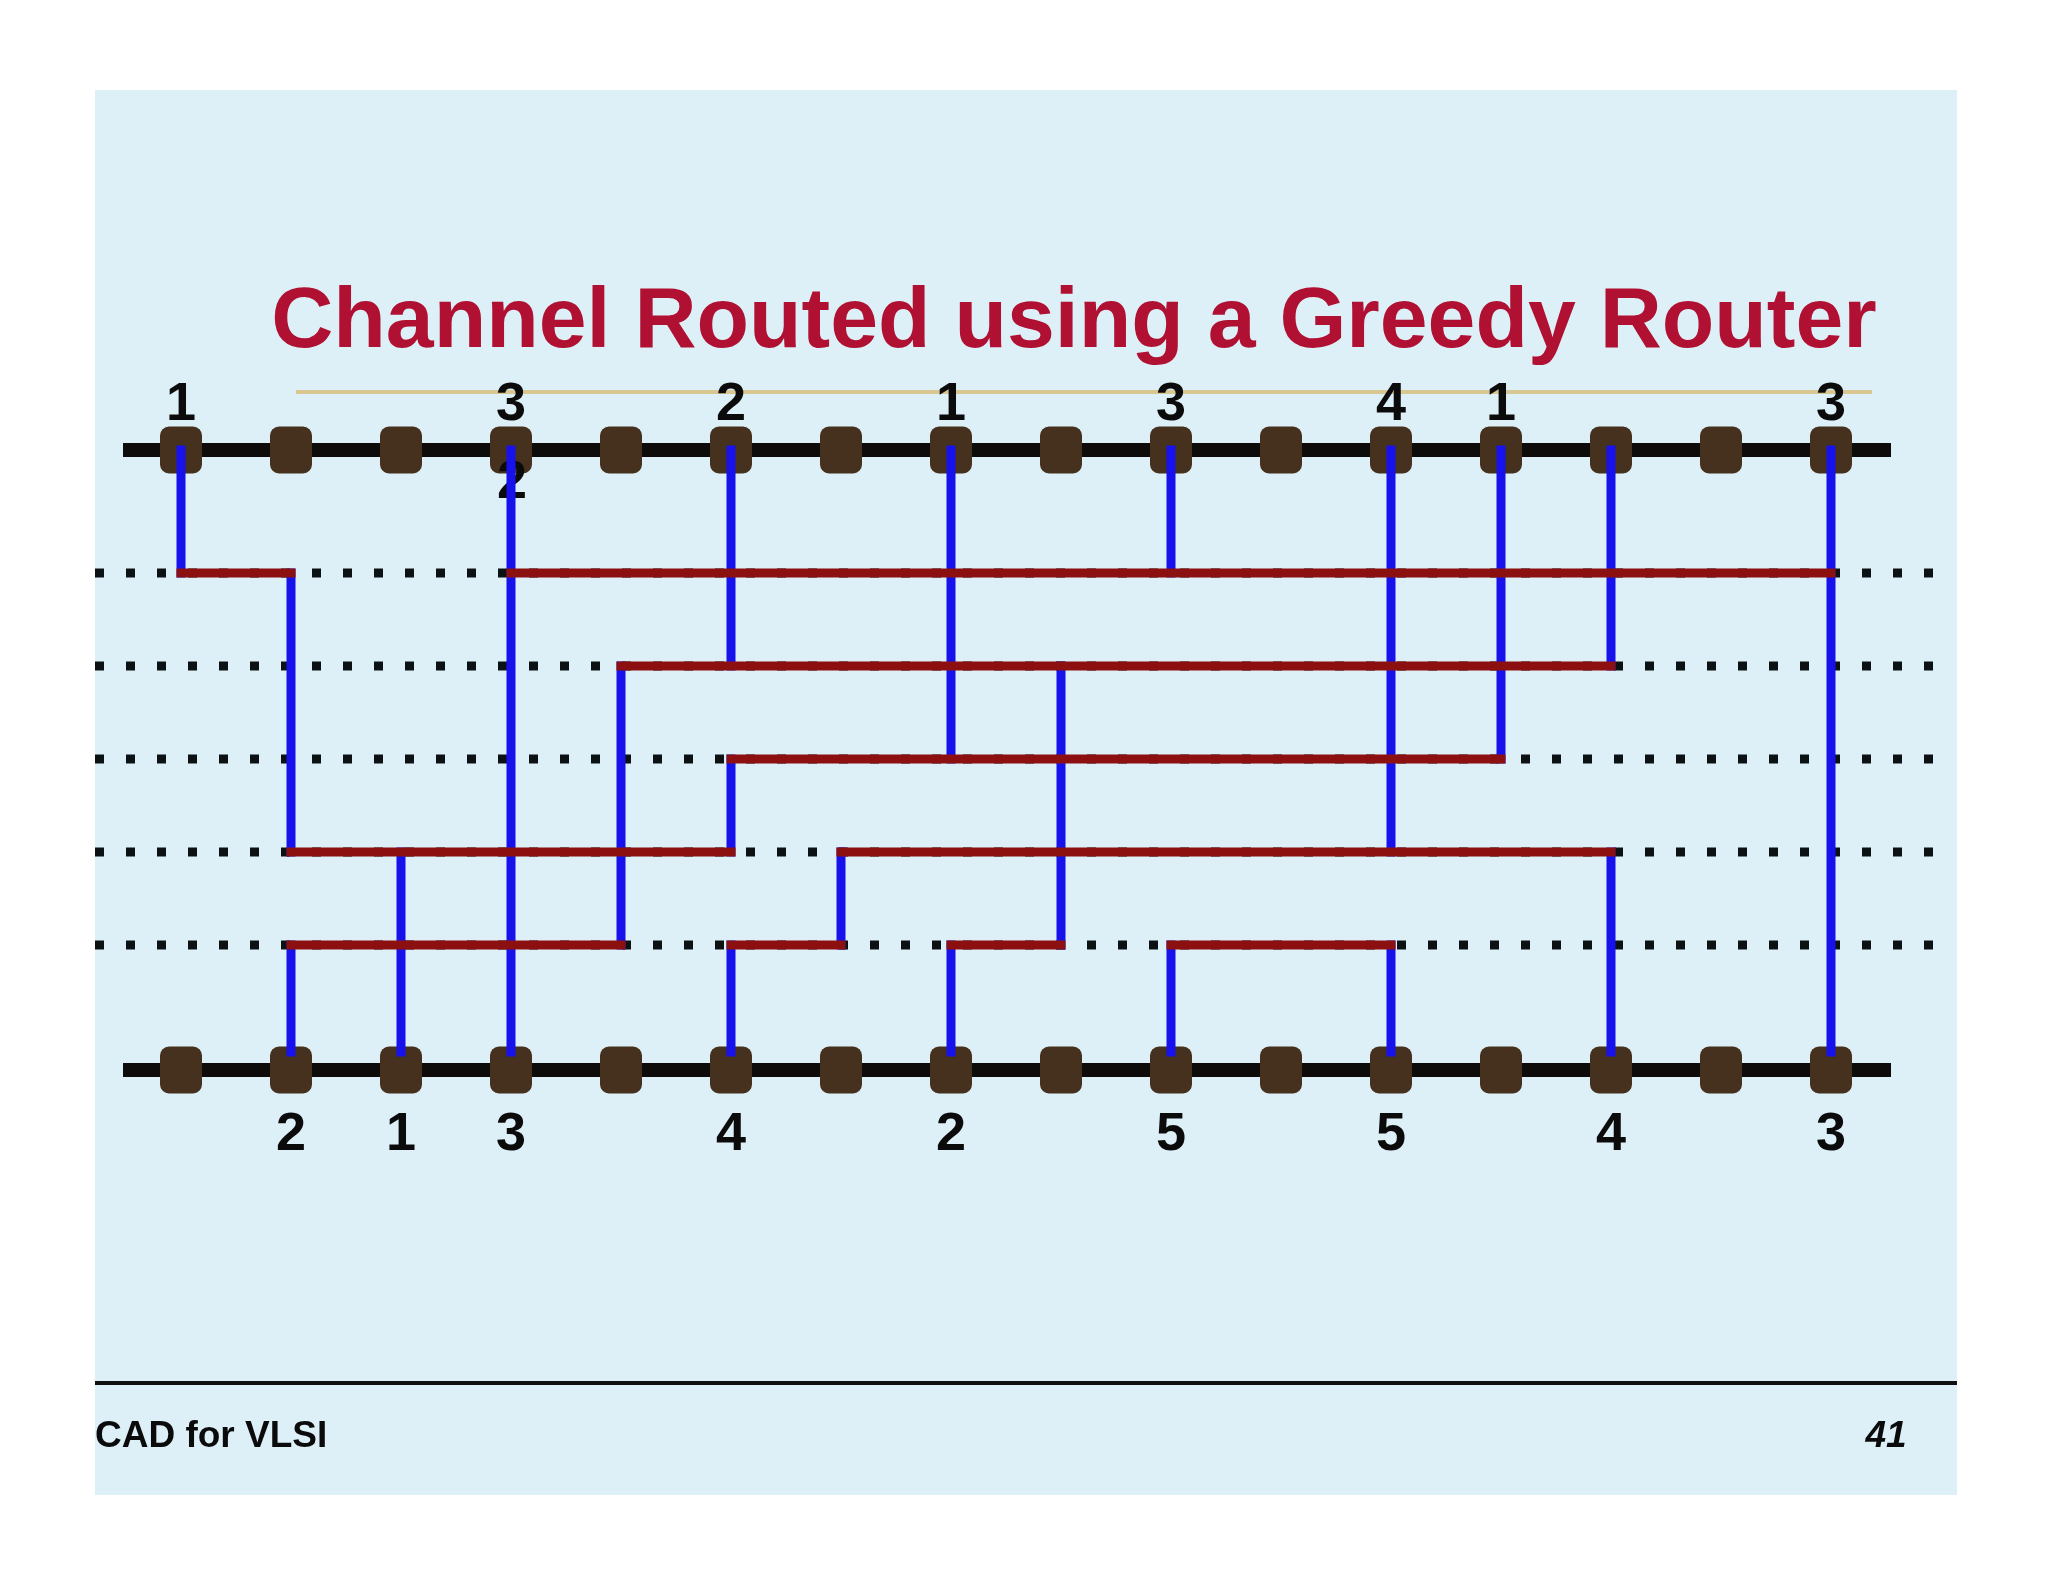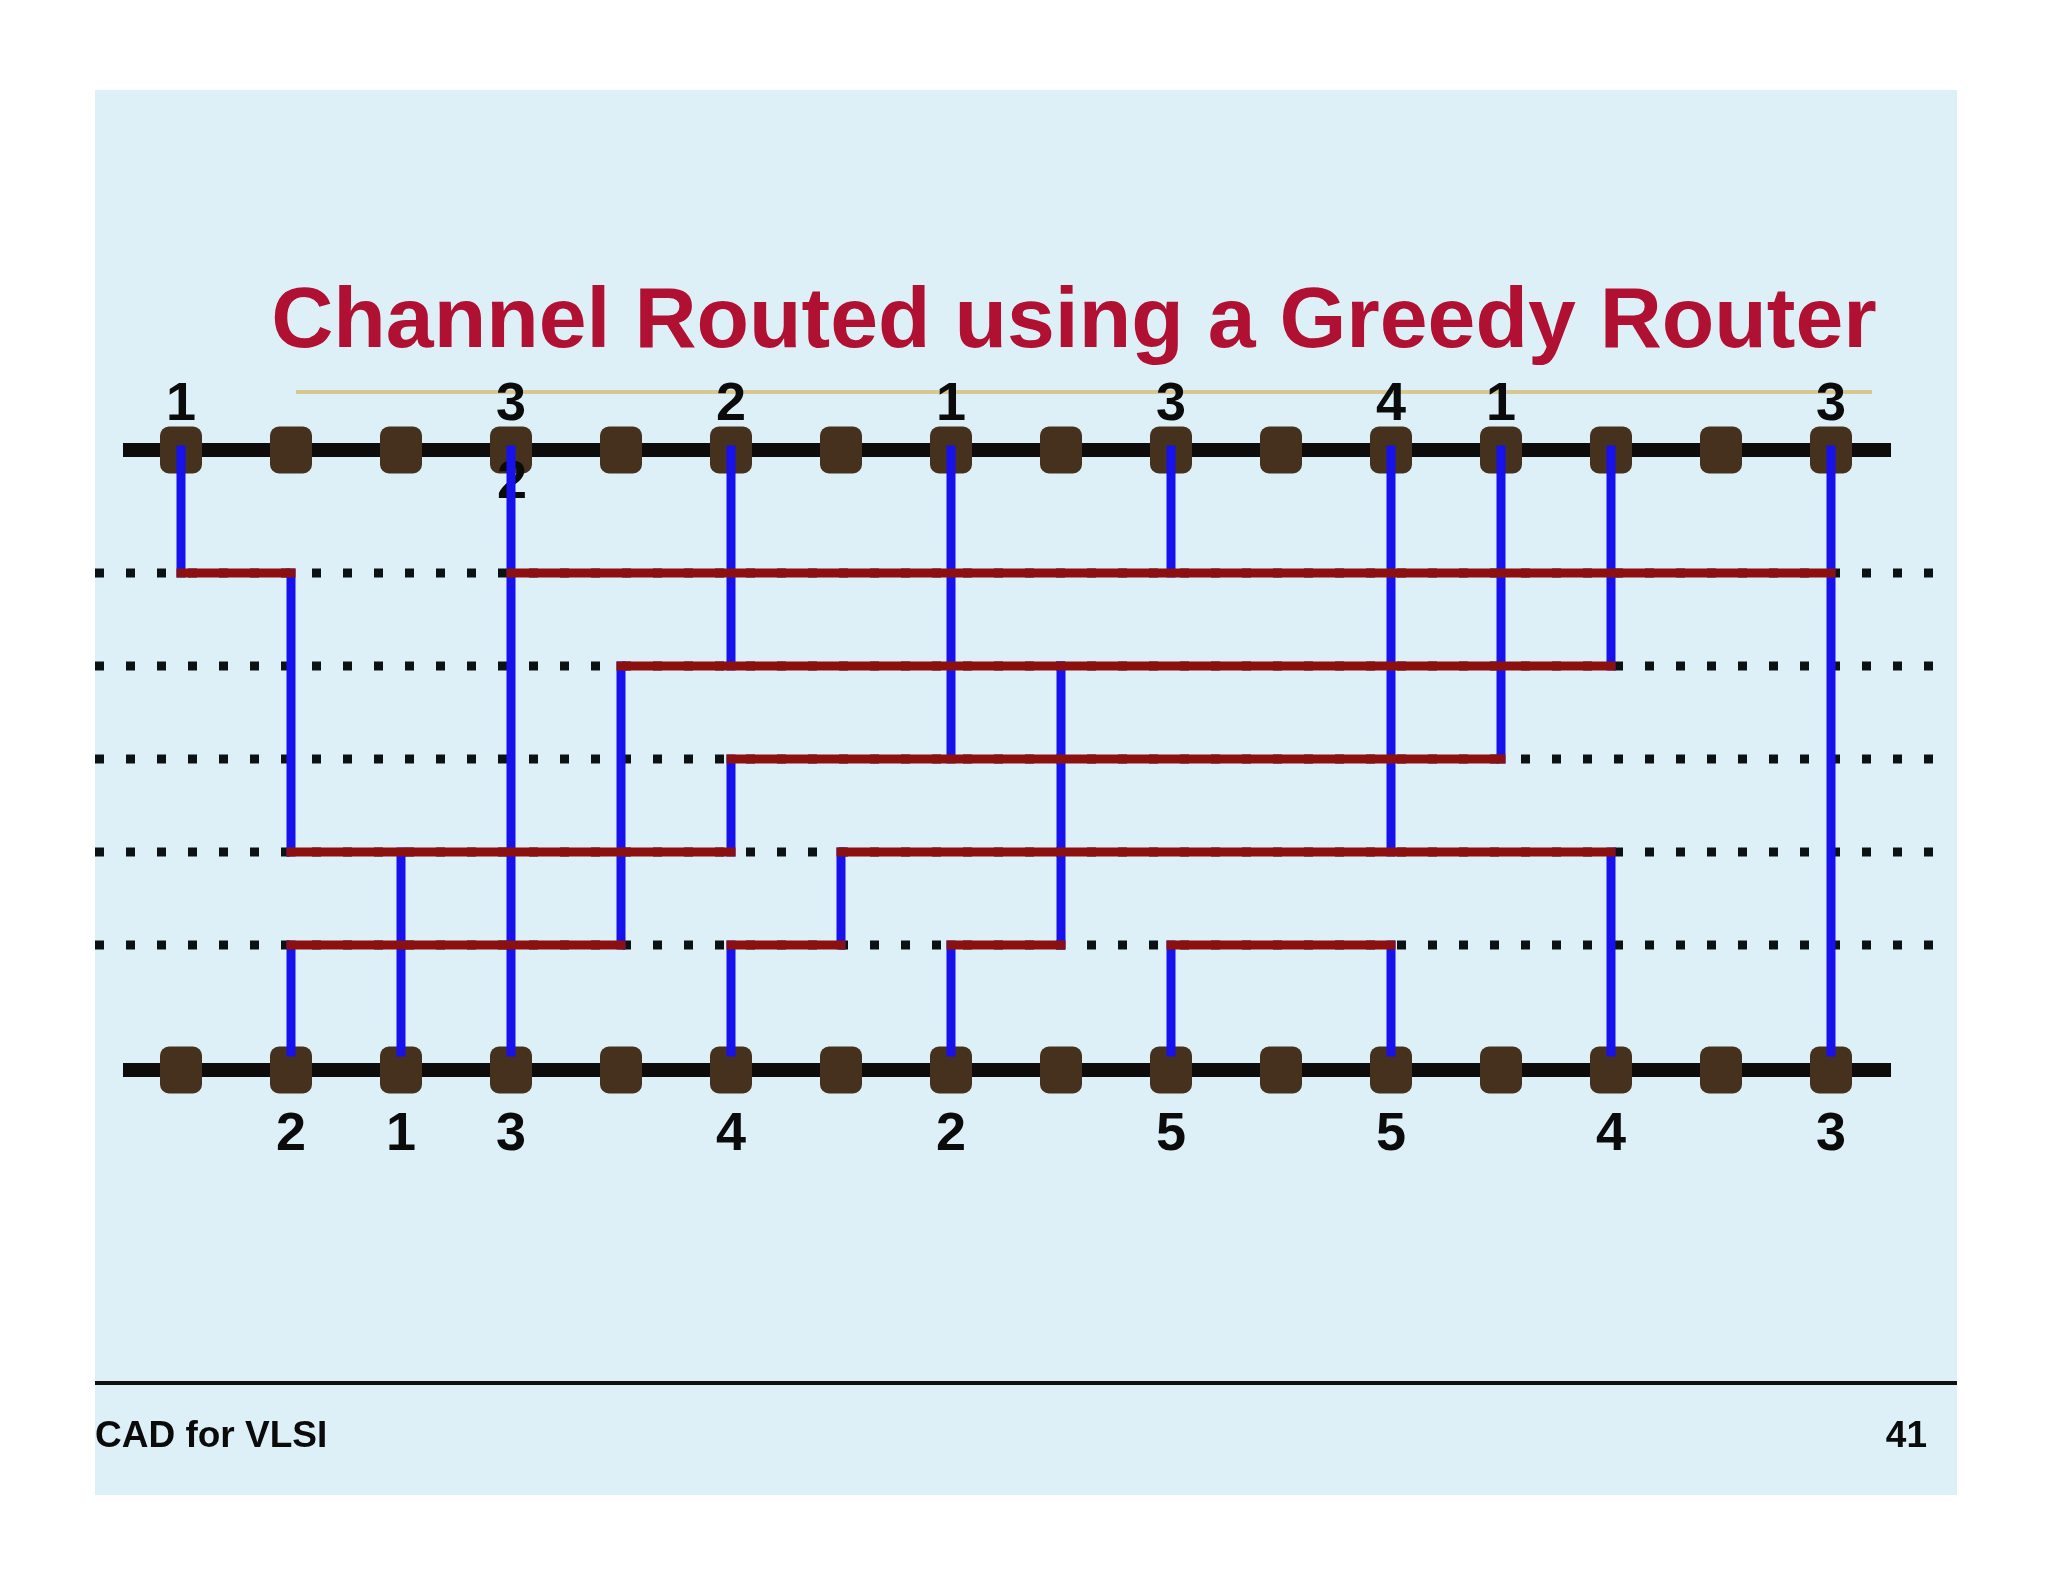--- a/index.html
+++ b/index.html
@@ -33,22 +33,23 @@
     position:absolute;left:95px;top:1381px;width:1862px;height:4px;
     background:#101010;
   }
   .footer-center{
     position:absolute;left:95px;top:1414px;width:1862px;
     text-align:left;font-weight:bold;font-size:37px;
     color:var(--footer_text,#0b0b0b);
   }
   .page-number{
     position:absolute;left:1845px;top:1414px;width:82px;
-    text-align:right;font-weight:bold;font-size:37px;
+    text-align:center;font-weight:bold;font-size:37px;
     color:var(--footer_text,#0b0b0b);
+    font-style:italic;
   }
 </style>
 </head>
 <body>
 
 <div class="page">
   <div class="slide-bg"></div>
   <h1 class="slide-title">Channel Routed using a Greedy Router</h1>
 
   <svg id="diagram-svg" width="2048" height="1582" viewBox="0 0 2048 1582" xmlns="http://www.w3.org/2000/svg">

